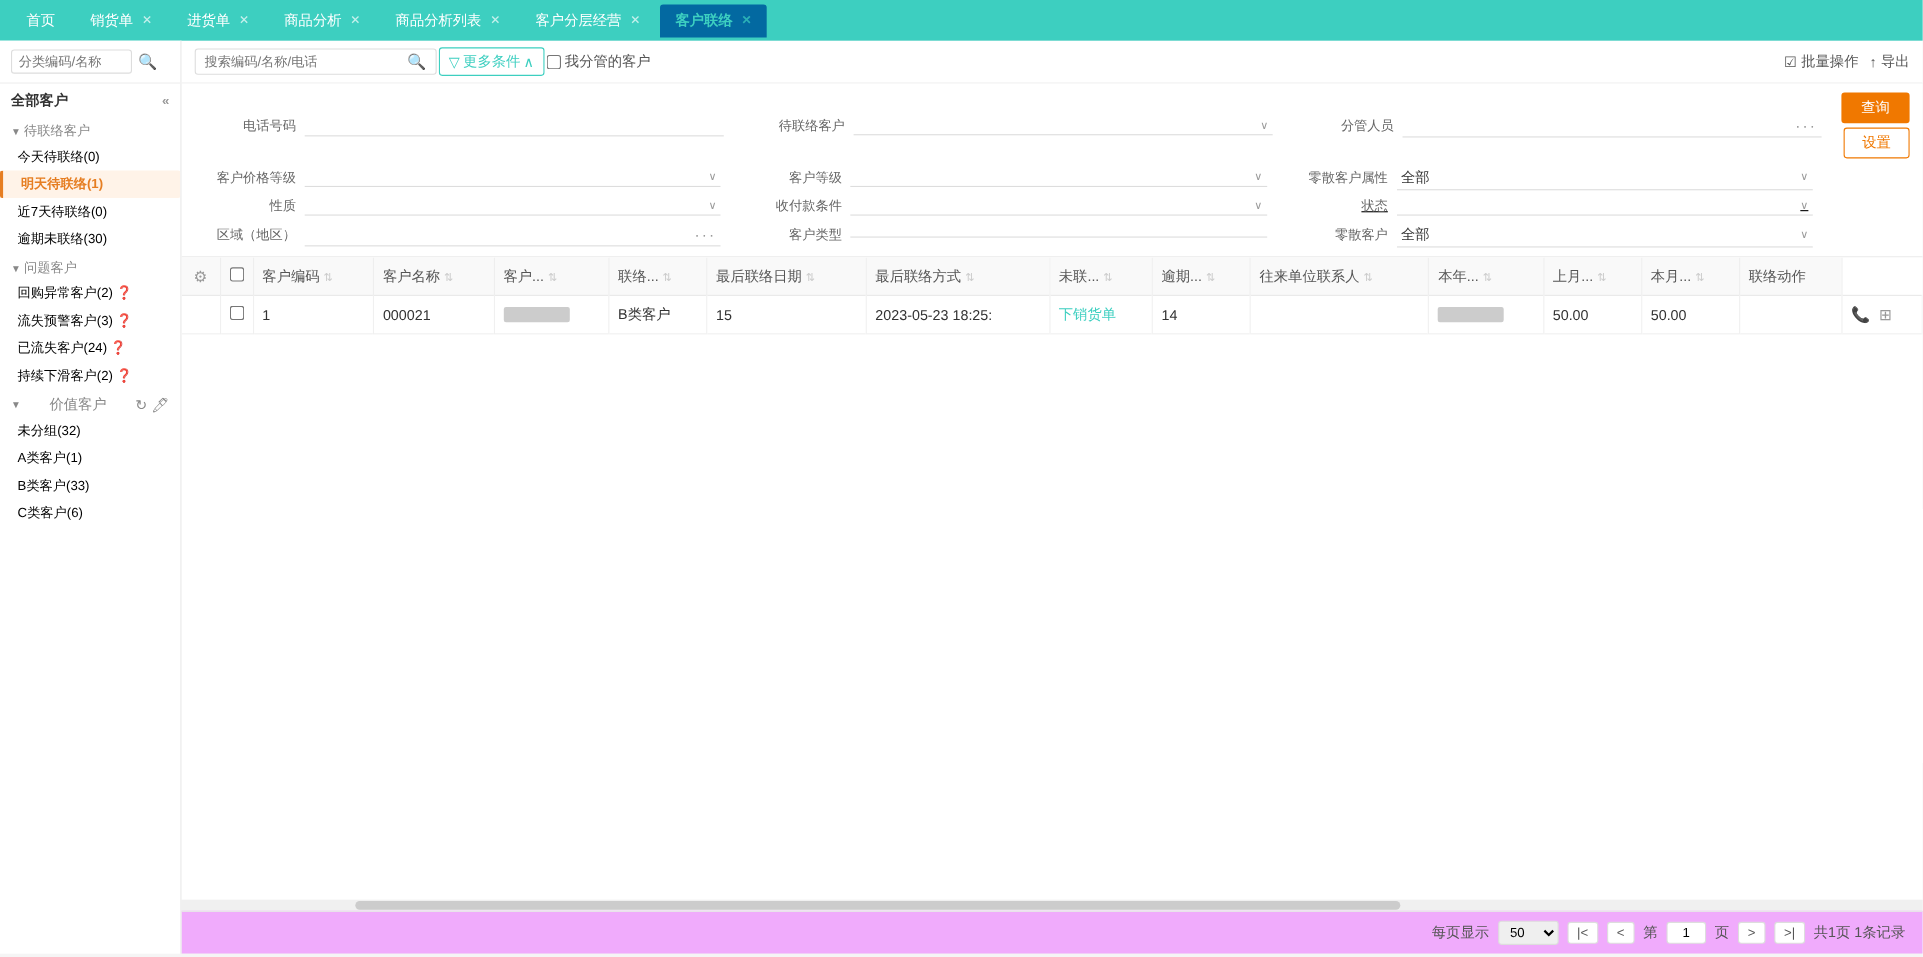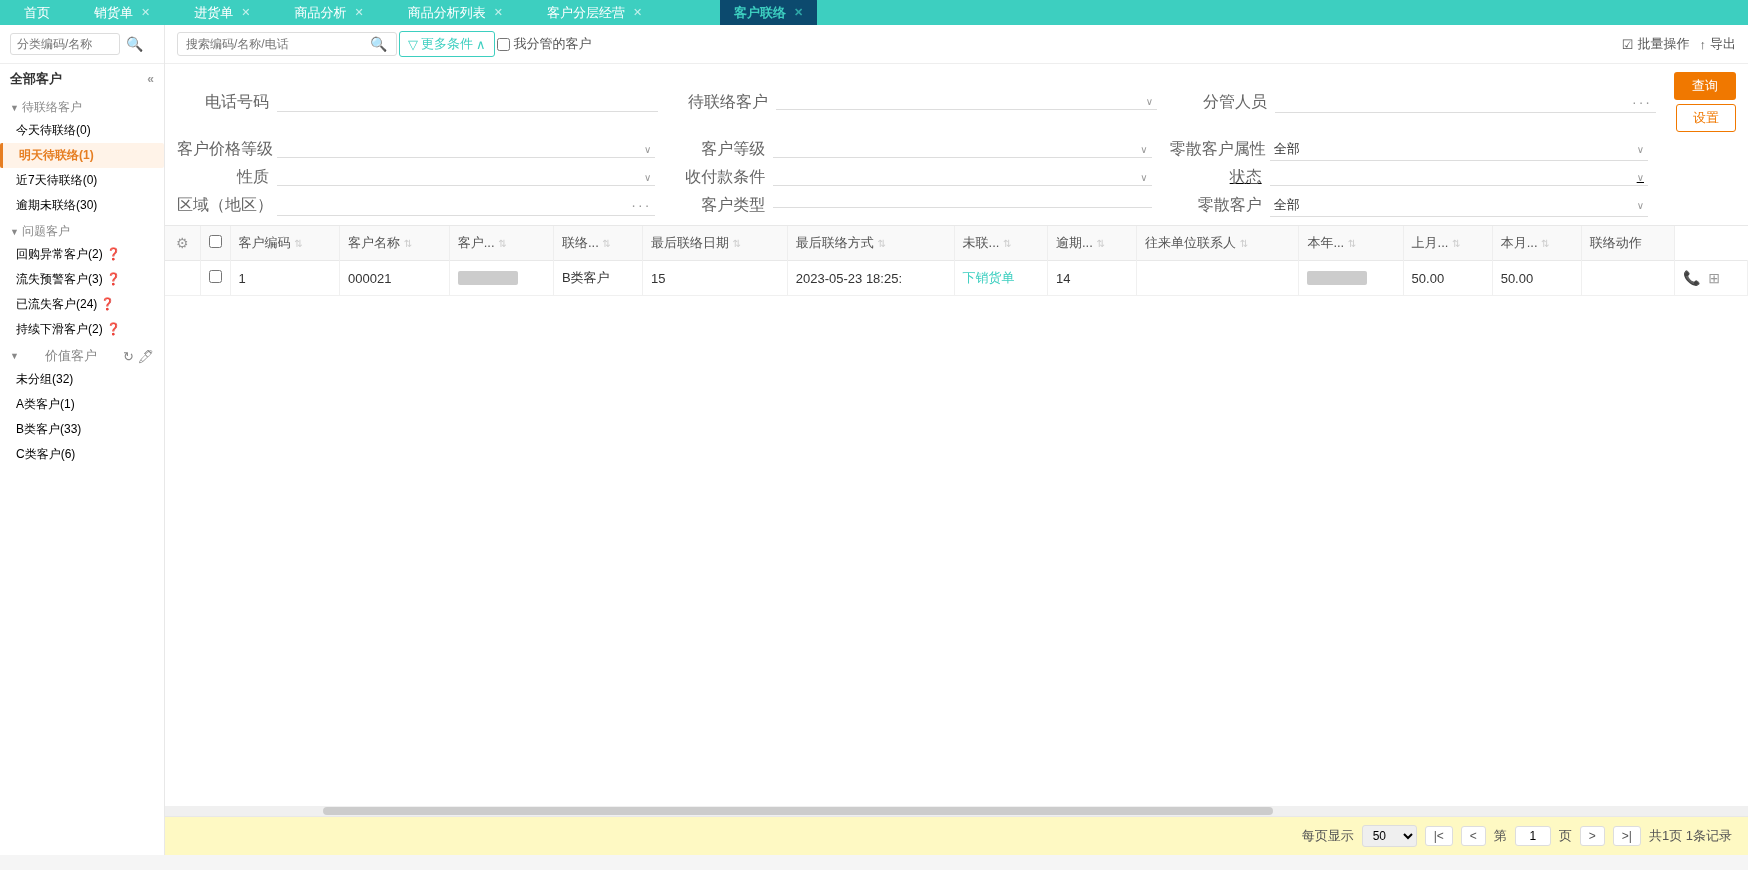--- a/index.html
+++ b/index.html
@@ -1,38 +1,38 @@
 <!DOCTYPE html>
 <html><head>
   <meta charset="utf-8">
   <style>
     * { box-sizing: border-box; margin: 0; padding: 0; font-family: 'Microsoft YaHei', '微软雅黑', Arial, sans-serif; font-size: 13px; }
     body { background: #f5f5f5; overflow: hidden; width: 1748px; height: 870px; }
 
     
     .top-nav {
       background: #3dcfc0;
-      height: 25px;
+      height: 37px;
       display: flex;
       align-items: center;
       padding: 0 10px;
-      gap: 16px;
+      gap: 4px;
     }
     .nav-item {
       color: #fff;
       padding: 6px 14px;
       cursor: pointer;
       border-radius: 3px 3px 0 0;
       font-size: 13px;
       white-space: nowrap;
       display: flex;
       align-items: center;
       gap: 4px;
     }
-    .nav-item.active { background: #0c4a6e; color: #3dcfc0; font-weight: bold; margin-left: 48px; }
+    .nav-item.active { background: #0369a1; color: #3dcfc0; font-weight: bold; }
     .nav-item .close-x { font-size: 11px; opacity: 0.7; margin-left: 4px; }
 
     
     .main-layout {
       display: flex;
       height: calc(870px - 40px);
     }
 
     
     .sidebar {
@@ -167,21 +167,21 @@
       margin-bottom: 6px;
       gap: 8px;
     }
     .filter-field {
       display: flex;
       align-items: center;
       flex: 1;
     }
     .filter-label {
       color: #666;
-      font-size: 16px;
+      font-size: 12px;
       white-space: nowrap;
       width: 100px;
       text-align: right;
       padding-right: 8px;
     }
     .filter-input-wrap {
       flex: 1;
       border-bottom: 1px solid #ddd;
       padding: 2px 4px;
       display: flex;
@@ -278,21 +278,21 @@
       background: #ccc;
       border-radius: 2px;
       color: transparent;
       user-select: none;
       min-width: 60px;
       height: 14px;
     }
 
     
     .pagination-bar {
-      background: #fef9c3;
+      background: #f0abfc;
       border-top: 1px solid #e8e8e8;
       padding: 8px 16px;
       display: flex;
       align-items: center;
       justify-content: flex-end;
       gap: 8px;
       font-size: 12px;
       color: #555;
     }
     .page-size-select {

